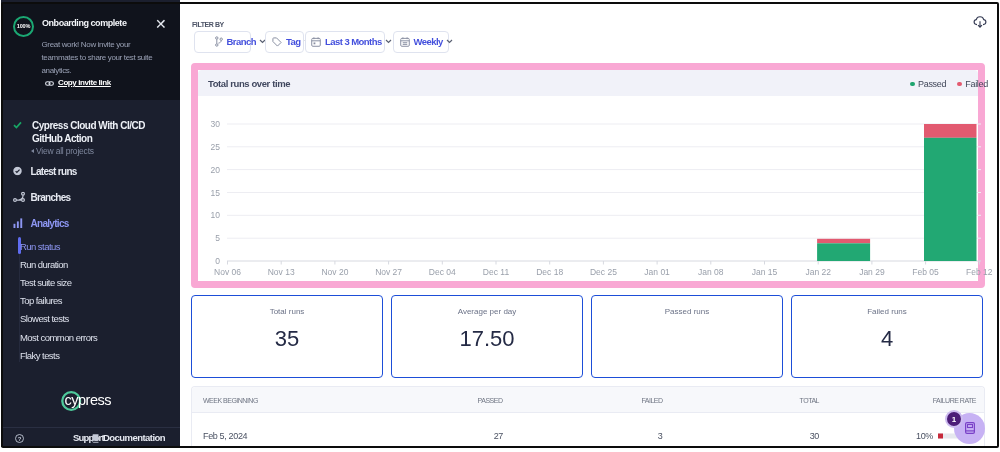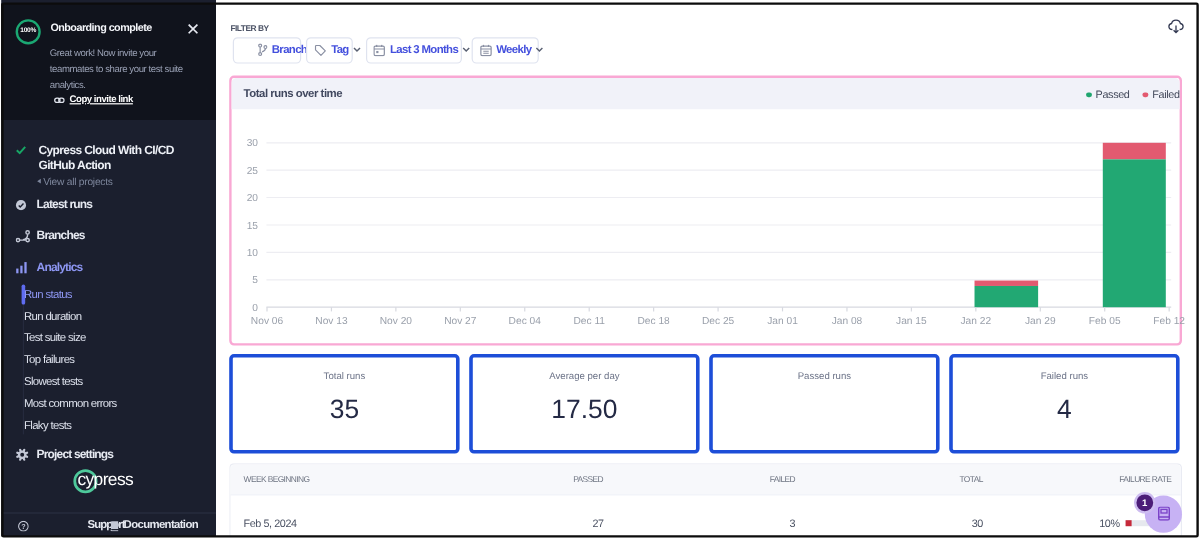--- a/index.html
+++ b/index.html
@@ -62,31 +62,31 @@
 .chip { position:absolute; top:28px; height:21.5px; background:#fff; border:1px solid #dfe3ef;
   border-radius:4px; display:flex; align-items:center; color:#4450dd; font-size:9.5px;
   font-weight:700; letter-spacing:-0.55px; white-space:nowrap; }
 .chip svg.ic { margin-right:4px; flex:none; }
 .chev { margin-left:3px; flex:none; }
 
 #dlicon { position:absolute; left:793px; top:12px; }
 
 
 #chartcard { position:absolute; left:11px; top:60px; width:794px; height:225px;
-  border:2px solid #f9a8d4; border-radius:4px; background:#fff; }
+  border:7px solid #f9a8d4; border-radius:4px; background:#fff; }
 #chartcard .hdr { position:absolute; left:0; top:0; width:100%; height:26px;
   background:#f1f2f9; border-radius:4px 4px 0 0; }
 #chartcard .hdr .t { position:absolute; left:10px; top:7.5px; font-size:9.5px;
   font-weight:700; color:#41485f; letter-spacing:-0.4px; }
 #legend { position:absolute; left:712px; top:9px; font-size:9px; color:#42485a;
   display:flex; align-items:center; letter-spacing:-0.3px; }
 .dot { display:inline-block; width:4.5px; height:4.5px; border-radius:50%; margin-right:3.5px; }
 
 
-.stat { position:absolute; top:292px; width:192px; height:83px; border:3px solid #1d4ed8;
+.stat { position:absolute; top:292px; width:192px; height:83px; border:1px solid #1d4ed8;
   border-radius:4px; background:#fff; text-align:center; }
 .stat .lb { position:absolute; top:10.5px; width:100%; font-size:8px; color:#6b7287;
   letter-spacing:0px; }
 .stat .nm { position:absolute; top:30px; width:100%; font-size:22px; font-weight:400;
   color:#242a45; letter-spacing:0px; }
 .stat .dl { position:absolute; top:60px; width:100%; font-size:9px; font-weight:600;
   color:#2bab76; letter-spacing:-0.4px;margin-top:36px; }
 
 
 #tblcard { position:absolute; left:11px; top:383px; width:794px; height:61px;
@@ -158,27 +158,20 @@
     <div id="active-bar"></div>
     <div id="tree-line"></div>
     <div class="sub" style="top:245.5px;color:#8d96f2">Run status</div>
     <div class="sub" style="top:263.5px">Run duration</div>
     <div class="sub" style="top:281.5px">Test suite size</div>
     <div class="sub" style="top:300px">Top failures</div>
     <div class="sub" style="top:318px">Slowest tests</div>
     <div class="sub" style="top:336.5px">Most common errors</div>
     <div class="sub" style="top:354.5px">Flaky tests</div>
 
-    <div class="navitem" style="top:368.7px">
-      <svg class="ic" width="11" height="11" viewBox="0 0 11 11">
-        <circle cx="5.5" cy="5.5" r="2.6" fill="none" stroke="#c3c8d6" stroke-width="1.9"></circle>
-        <path d="M8.27 6.65 L9.57 7.18 M6.65 8.27 L7.18 9.57 M4.35 8.27 L3.82 9.57 M2.73 6.65 L1.43 7.18 M2.73 4.35 L1.43 3.82 M4.35 2.73 L3.82 1.43 M6.65 2.73 L7.18 1.43 M8.27 4.35 L9.57 3.82" stroke="#c3c8d6" stroke-width="1.9" stroke-linecap="round"></path>
-      </svg>
-      <span>Project settings</span>
-    </div>
 
     <svg class="abs" style="left:59px;top:390px" width="24" height="22" viewBox="0 0 24 22">
       <circle cx="11.2" cy="11" r="8.9" fill="none" stroke="#4ec99b" stroke-width="2.3"></circle>
     </svg>
     <div class="abs" id="cytext">cypress</div>
 
     <div id="side-foot">
       <svg class="abs" style="left:14px;top:5.5px" width="9" height="9" viewBox="0 0 9 9">
         <circle cx="4.5" cy="4.5" r="4" fill="none" stroke="#c3c8d6" stroke-width="0.9"></circle>
         <text x="2.8" y="6.7" font-size="6" font-weight="700" fill="#c3c8d6" font-family="Liberation Sans, sans-serif">?</text>
@@ -201,21 +194,21 @@
         <circle cx="1.8" cy="2" r="1.2" fill="none" stroke="#8a90a3" stroke-width="1"></circle>
         <circle cx="6.2" cy="3.2" r="1.2" fill="none" stroke="#8a90a3" stroke-width="1"></circle>
         <path d="M1.8 3.3 V7.7 M6.2 4.5 C6.2 6 5 6.7 3.4 7.2" stroke="#8a90a3" stroke-width="1" fill="none"></path>
       </svg>
       <span>Branch</span>
       <svg class="chev" width="7" height="5" viewBox="0 0 7 5">
           <path d="M1 1 L3.5 3.5 L6 1" stroke="#5a6173" stroke-width="1.2" fill="none"></path>
         </svg>
     </div>
 
-    <div class="chip" style="left:75px;width:39px;padding-left:6px">
+    <div class="chip" style="left:85px;width:39px;padding-left:6px">
       <svg class="ic" width="10" height="10" viewBox="0 0 11 11">
         <path d="M1 1.8 C1 1.4 1.4 1 1.8 1 H5 L10 6 L6 10 L1 5 Z" fill="none" stroke="#8a90a3" stroke-width="1.1" stroke-linejoin="round"></path>
       </svg>
       <span>Tag</span>
       <svg class="chev" width="7" height="5" viewBox="0 0 7 5">
           <path d="M1 1 L3.5 3.5 L6 1" stroke="#5a6173" stroke-width="1.2" fill="none"></path>
         </svg>
     </div>
 
     <div class="chip" style="left:125px;width:80px;padding-left:5px">

